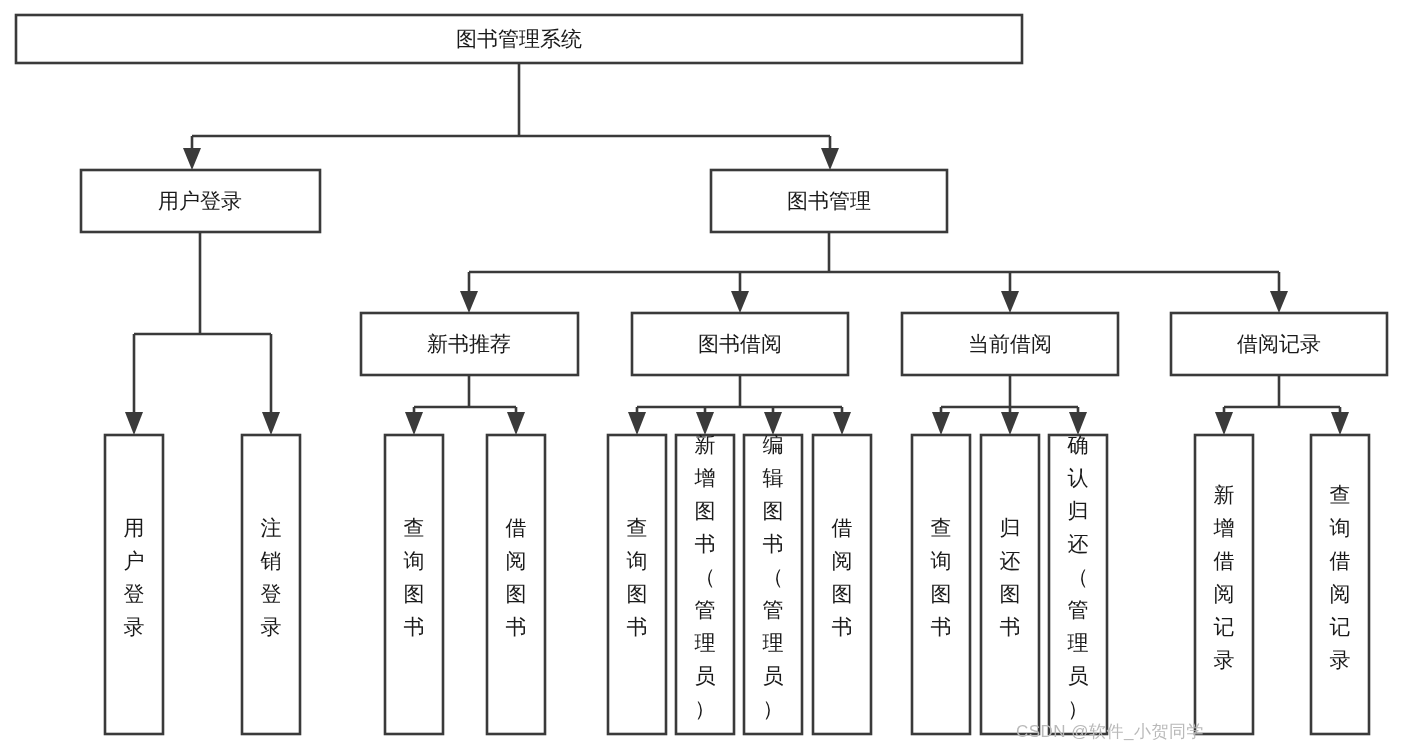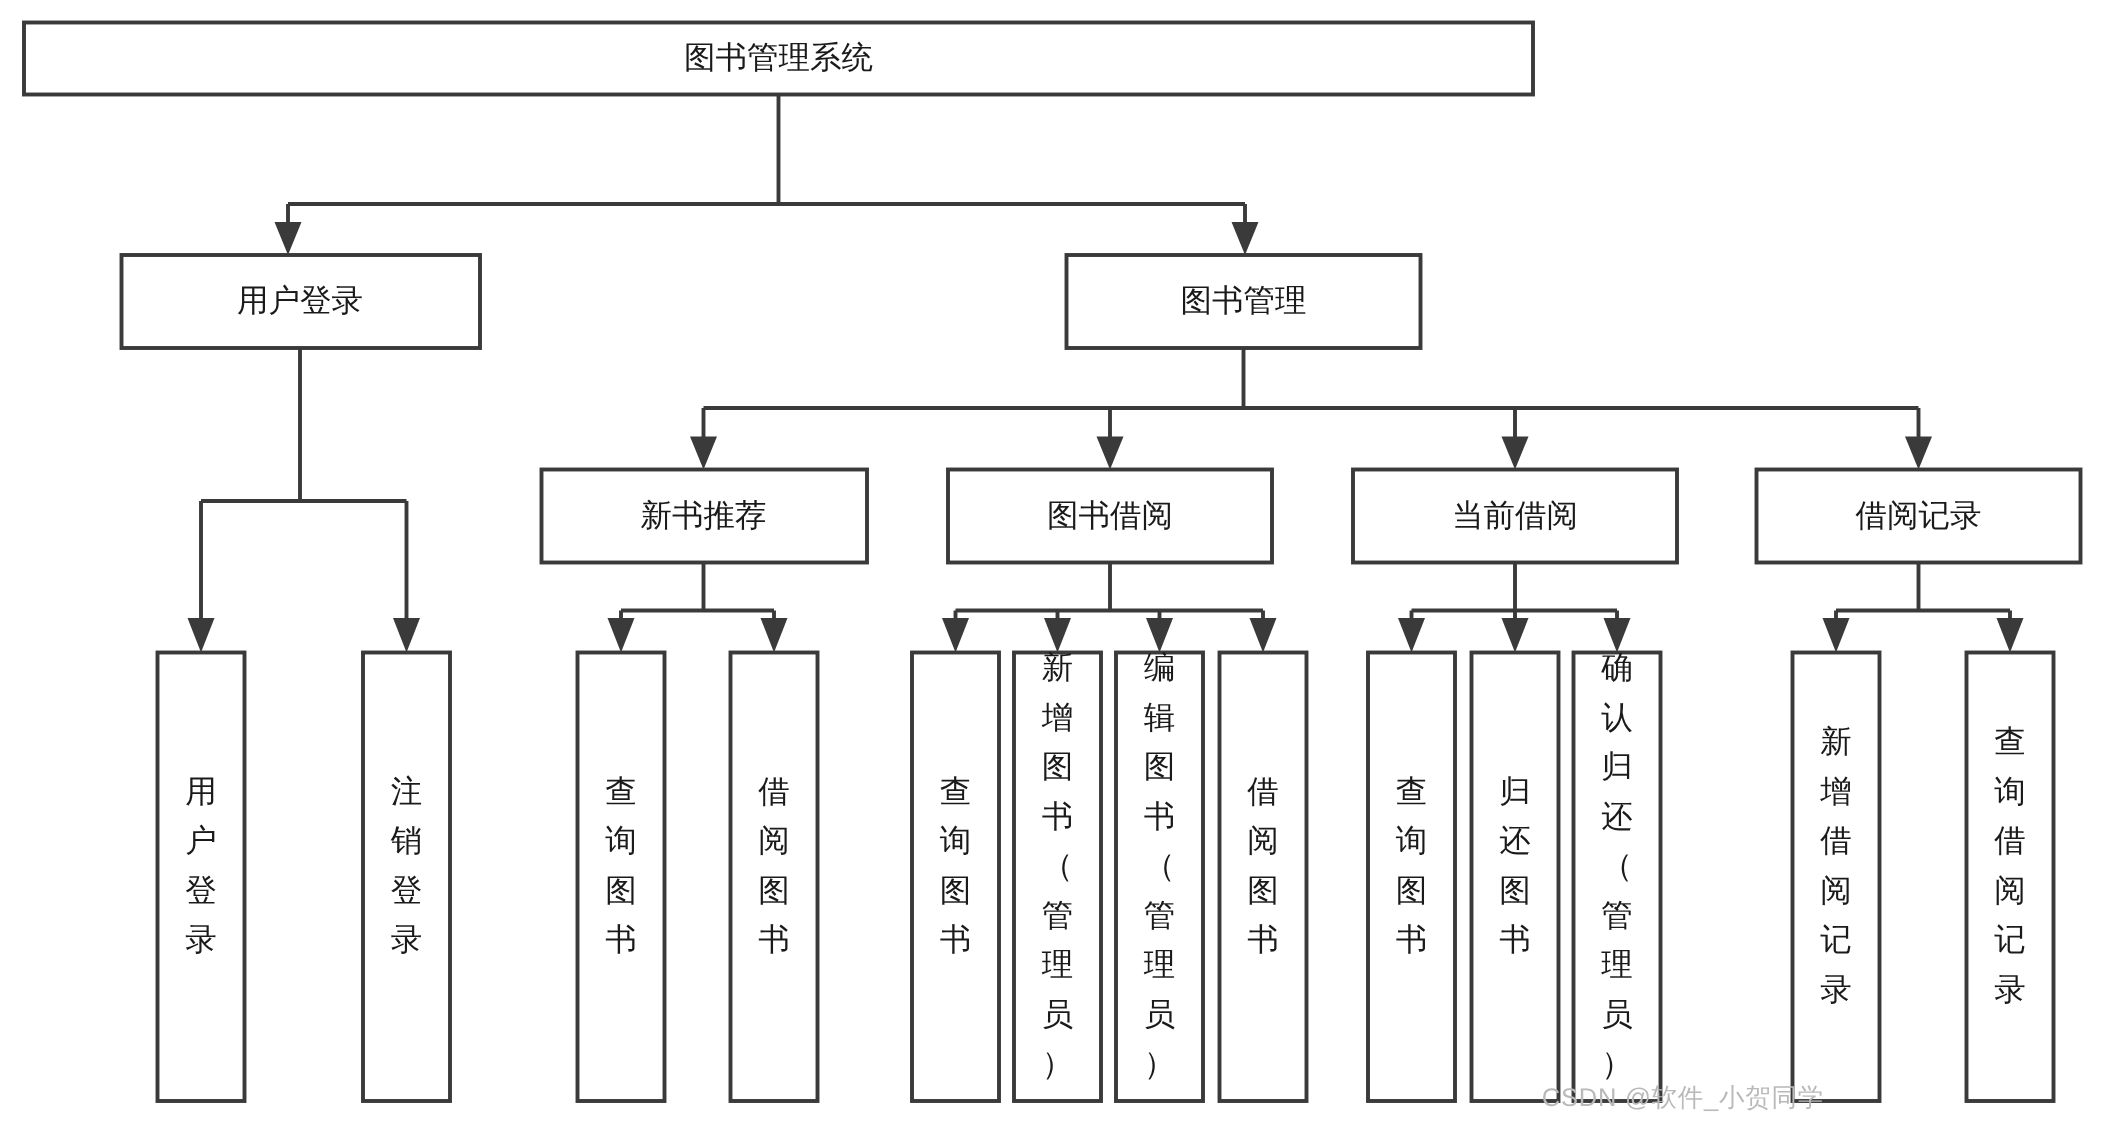--- a/index.html
+++ b/index.html
@@ -49,21 +49,21 @@
     dominant-baseline: middle;
   }
   .node-label-v {
     font-family: "Liberation Sans", "DejaVu Sans", sans-serif;
     font-size: 21px;
     fill: #1a1a1a;
     text-anchor: middle;
   }
   .watermark {
     position: absolute;
-    right: 0;
+    right: 12px;
     bottom: 4px;
     font-family: "Liberation Sans", "DejaVu Sans", sans-serif;
     font-size: 17px;
     color: #b9b9b9;
     white-space: nowrap;
     letter-spacing: 0.5px;
   }
 </style>
 </head>
 <body>

